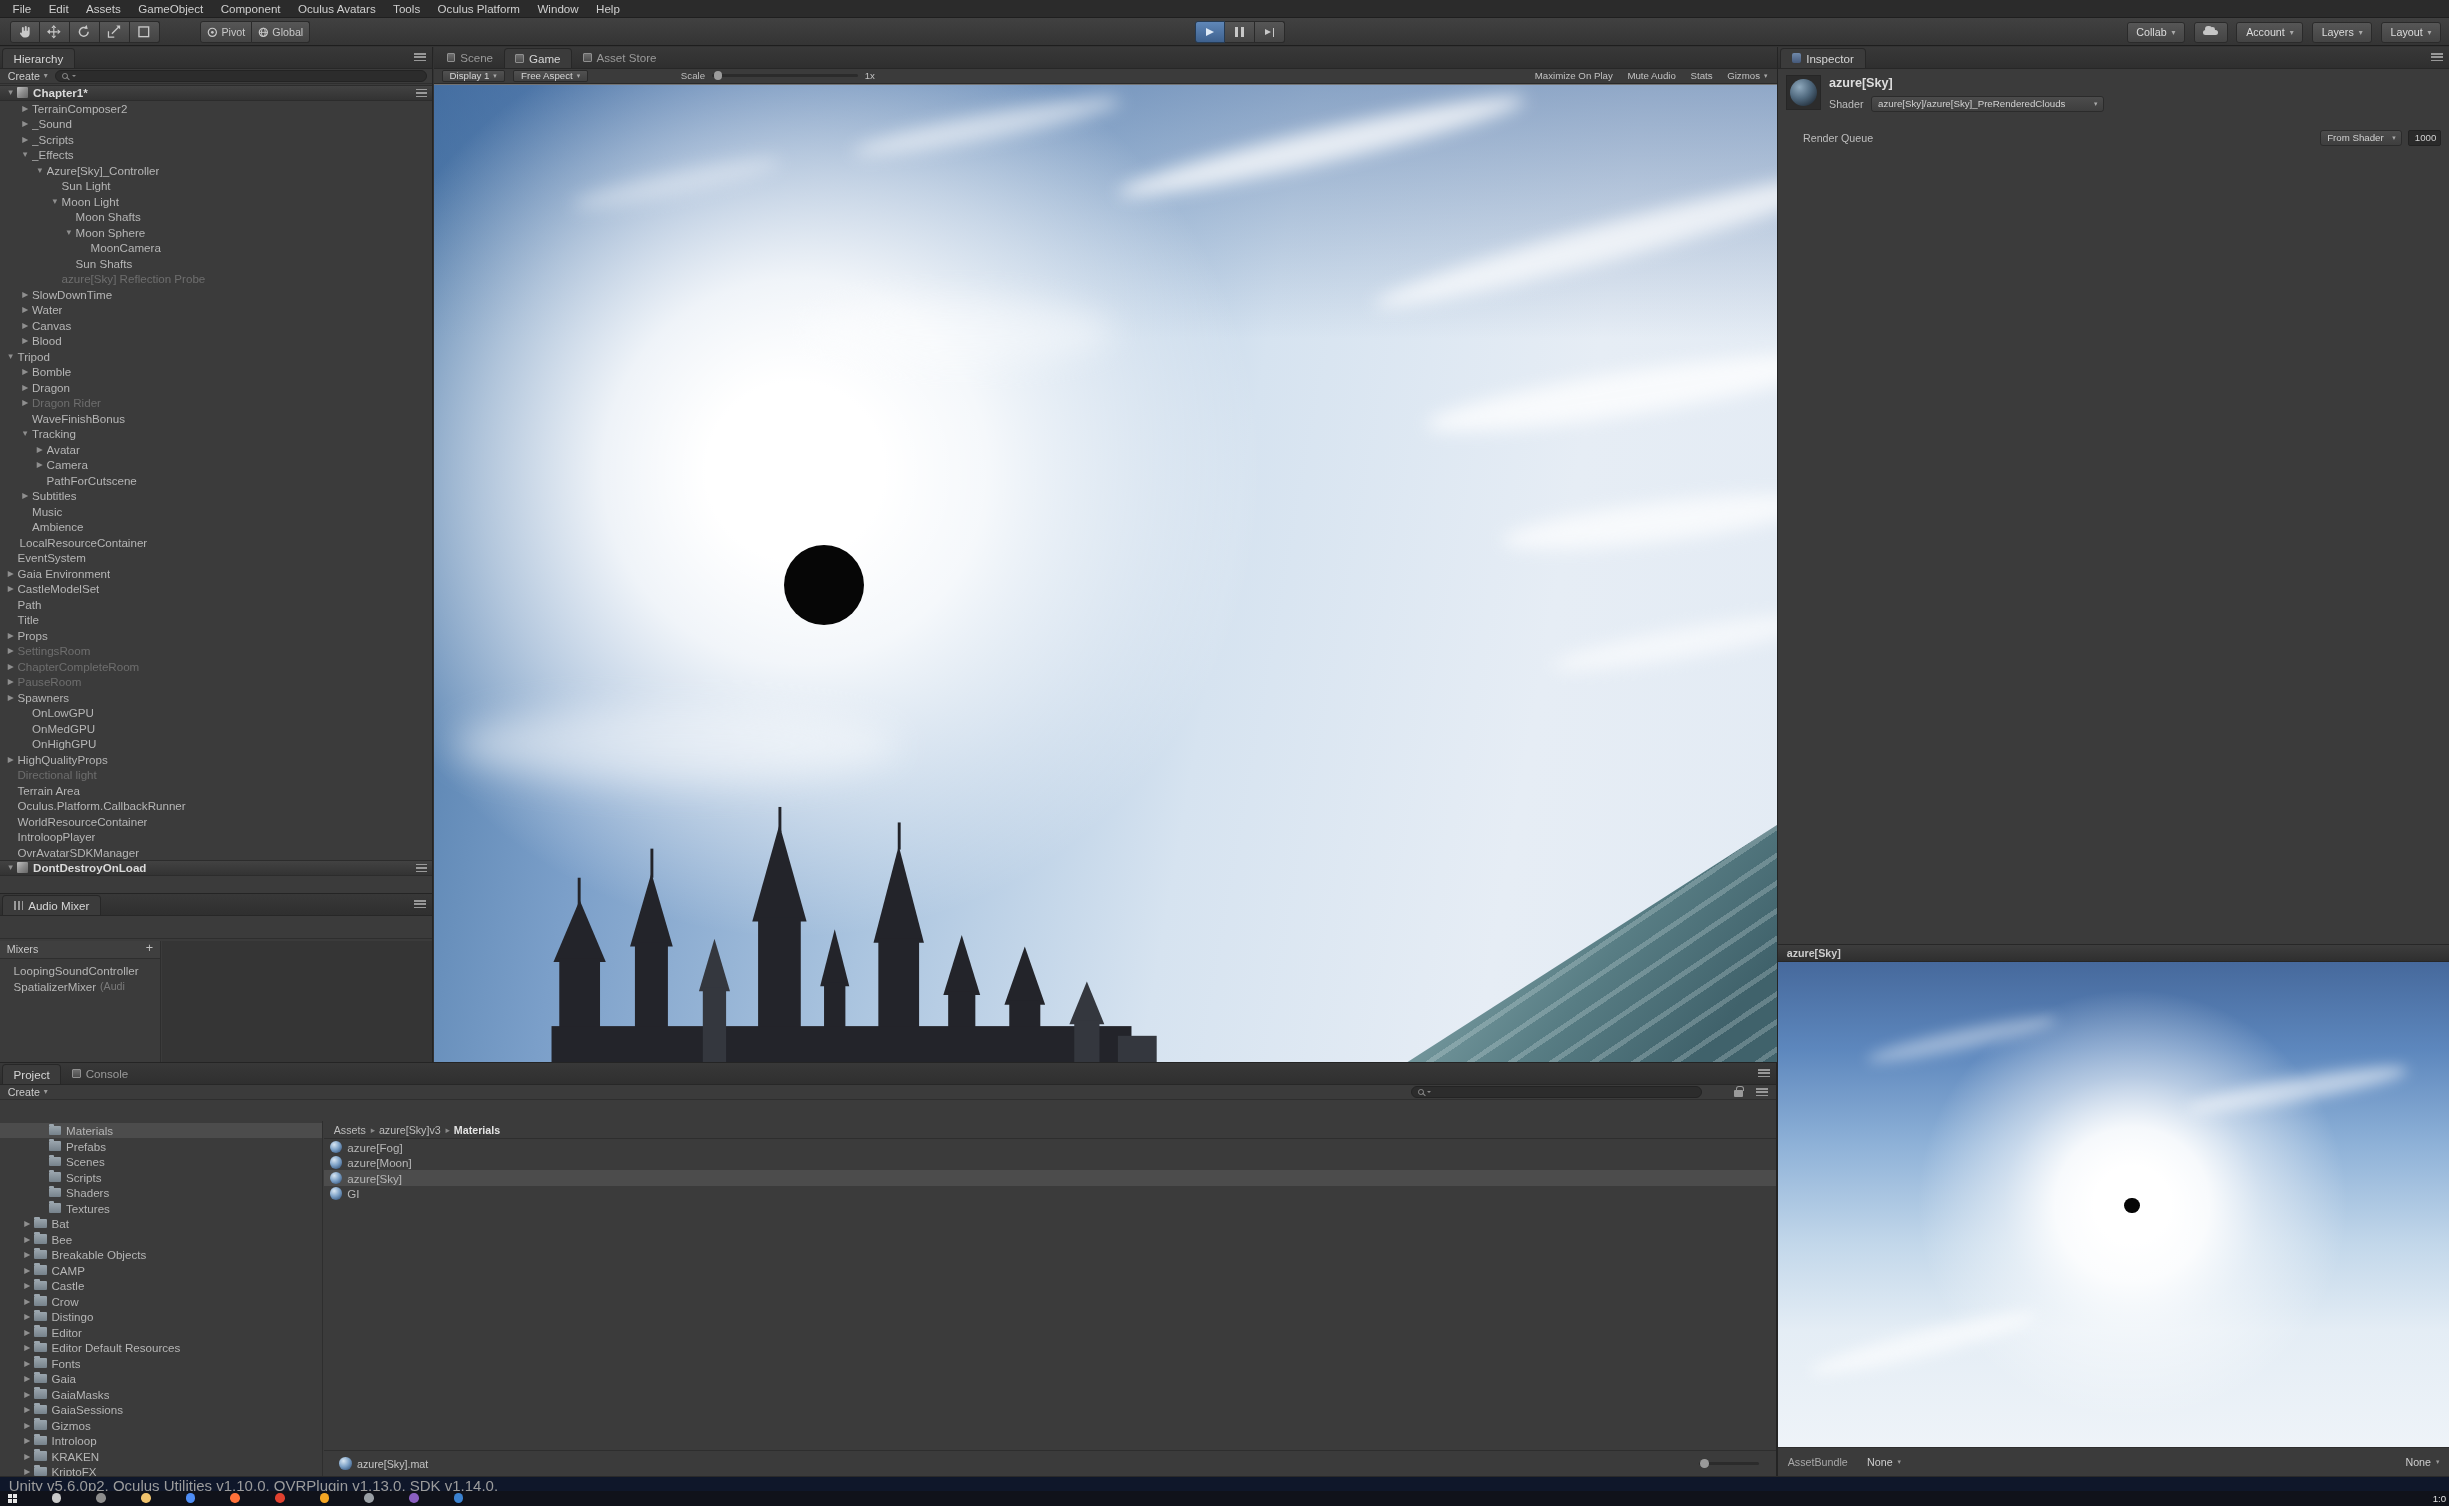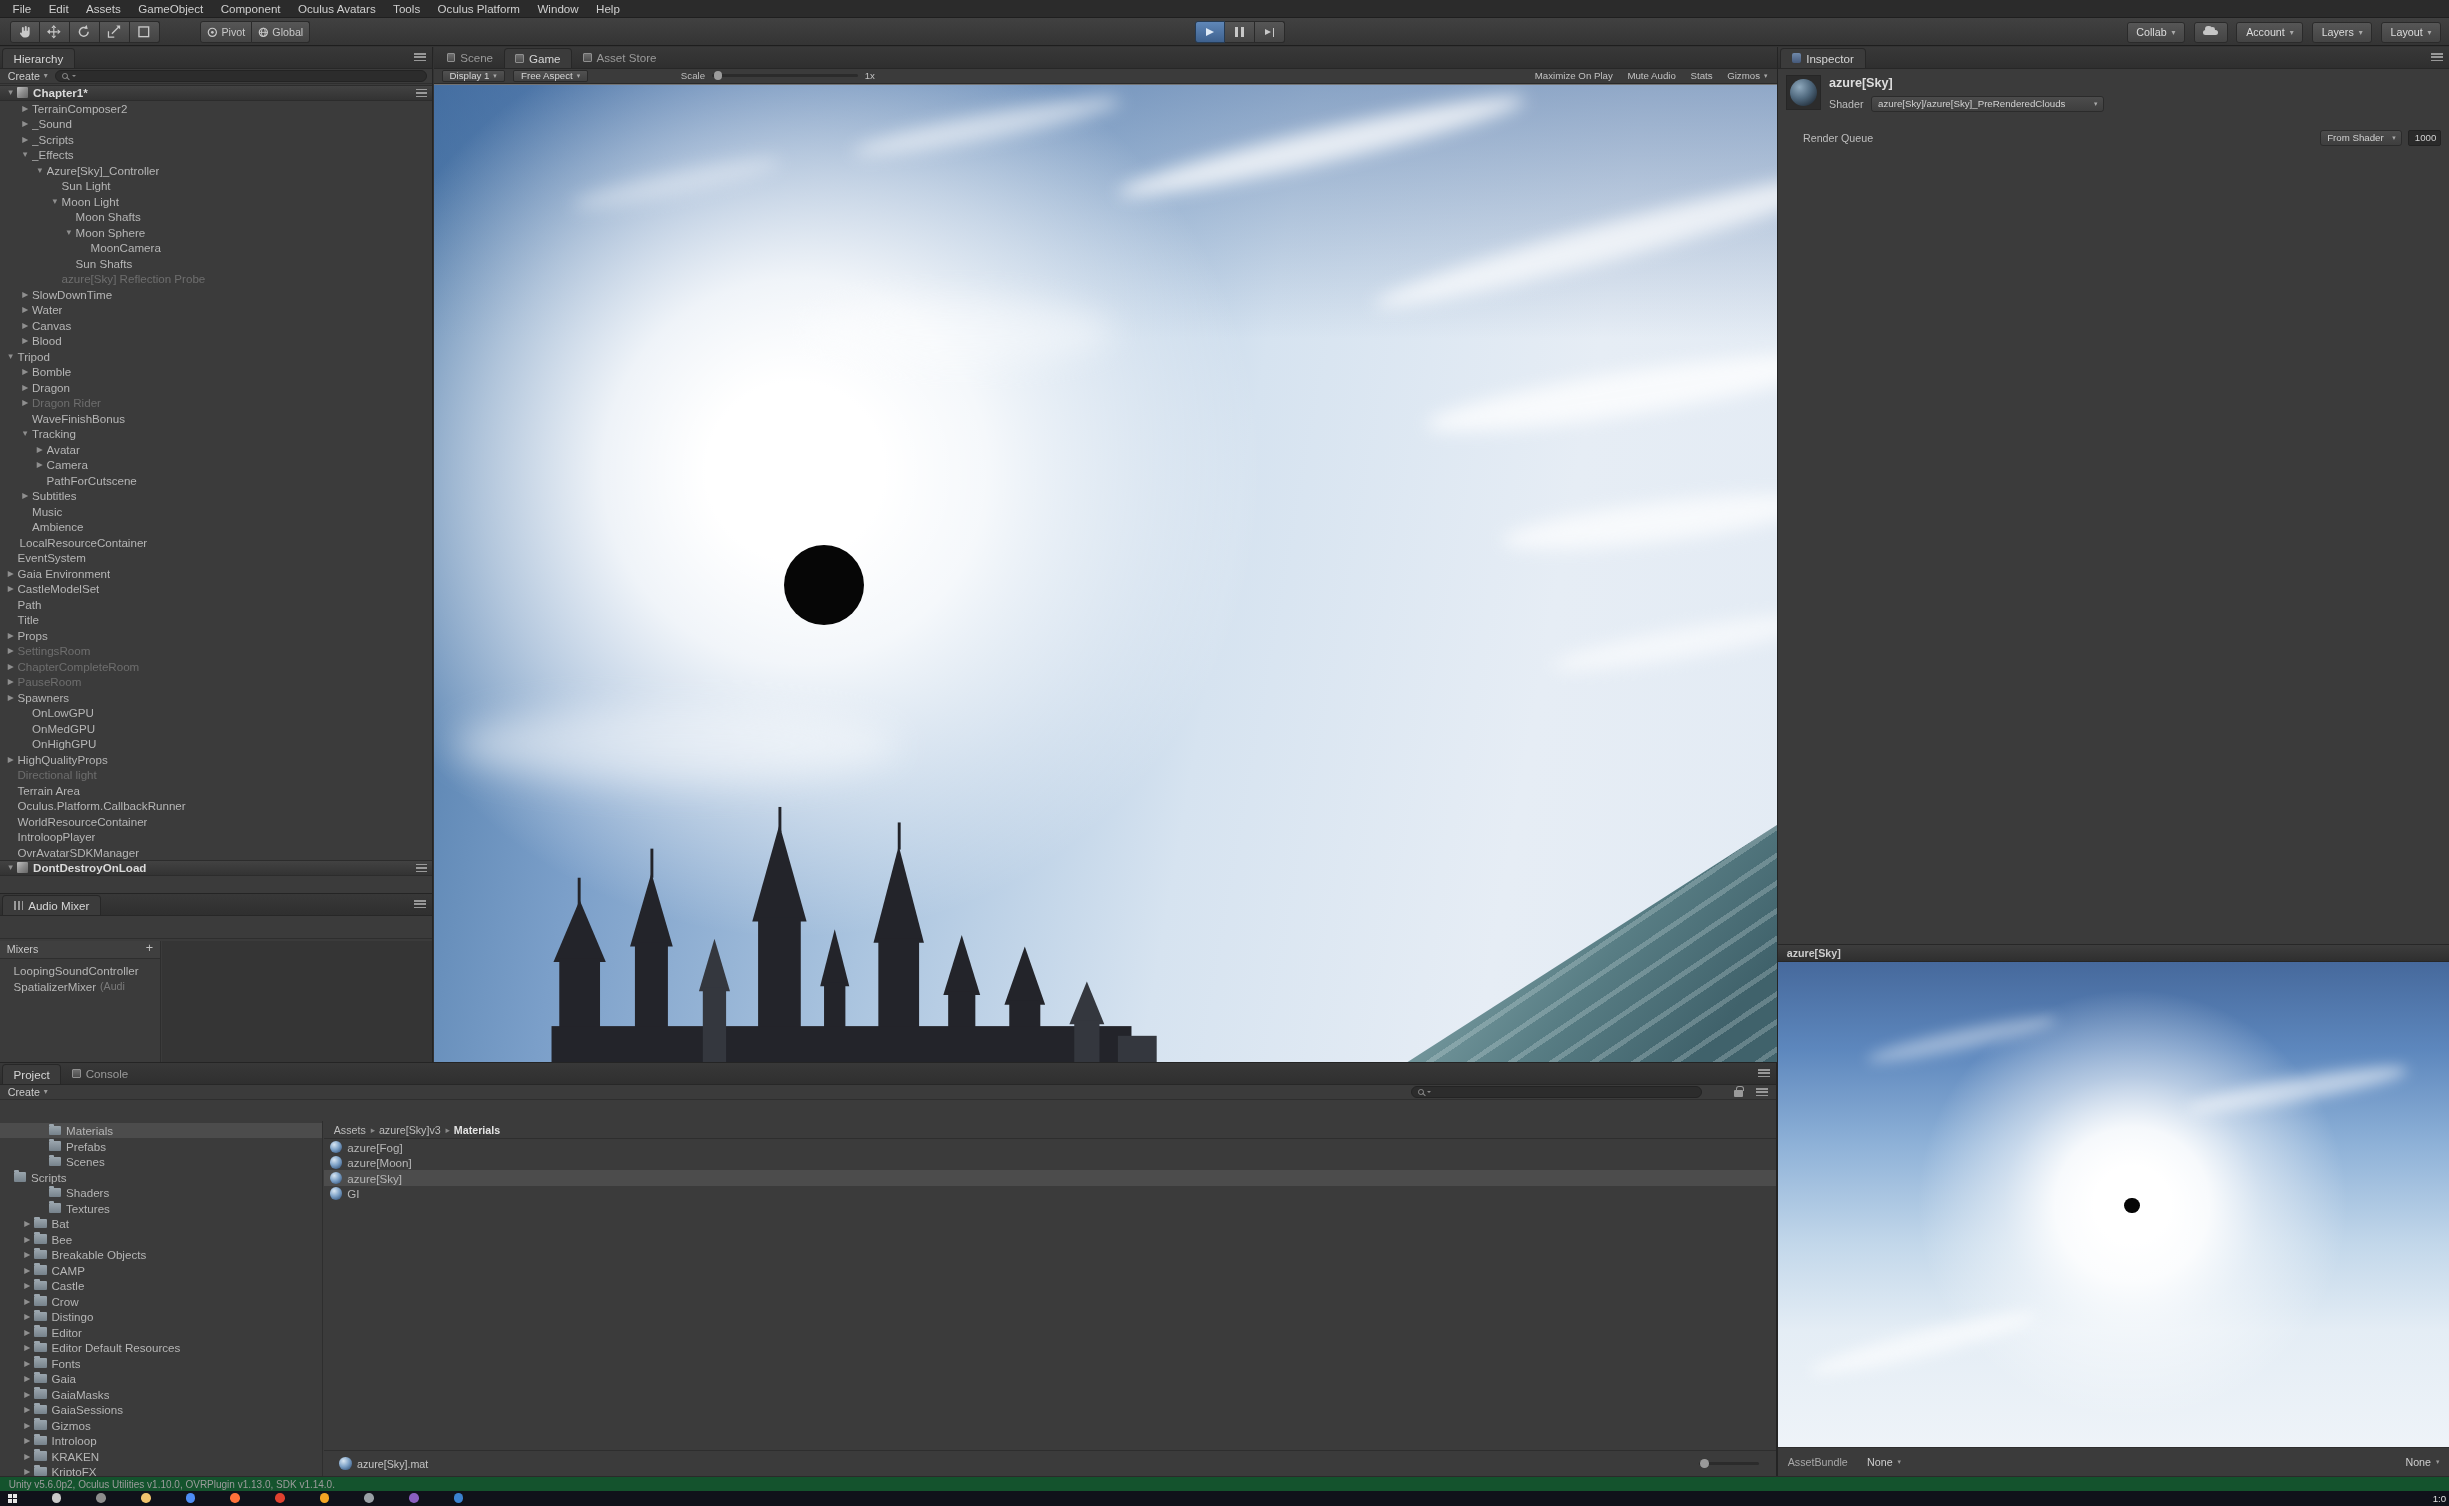--- a/index.html
+++ b/index.html
@@ -185,22 +185,22 @@
   .pc2{left:408px;top:116px;width:223px;height:23px;opacity:.55;transform:rotate(-10deg);}
   .pc3{left:87px;top:68px;width:194px;height:19.4px;opacity:.4;transform:rotate(-12deg);}
   .ab-row{position:absolute;left:0;top:1400px;right:0;height:29px;background:#3b3b3b;border-top:1px solid #2e2e2e;
           display:flex;align-items:center;padding:0 9.7px;font-size:10.7px;color:#a8a8a8;}
   .ab-pop{display:flex;align-items:center;gap:4.9px;color:#cfcfcf;font-size:10.7px;}
   .ab-pop::after{content:"▾";font-size:6.8px;color:#999;}
   .ab-first{margin-left:19.4px;}
   .ab-spacer{flex:1;}
 
   
-  #statusbar{position:absolute;left:0;top:1476px;width:100%;height:15.5px;background:#14532d;border-top:1px solid #2a2a2a;
-             display:flex;align-items:center;padding-left:8.7px;font-size:10px;color:#9c9c9c;}
+  #statusbar{position:absolute;left:0;top:1476px;width:100%;height:15.5px;background:#0f172a;border-top:1px solid #2a2a2a;
+             display:flex;padding-left:8.7px;font-size:15px;color:#9c9c9c;}
   #taskbar{position:absolute;left:0;top:1491px;width:100%;height:14.6px;background:#10121a;display:flex;
            align-items:center;padding-left:7.8px;gap:35px;}
   .win-icon{display:grid;grid-template-columns:3.9px 3.9px;grid-template-rows:3.9px 3.9px;gap:1px;flex:none;}
   .win-icon i{background:#e6e6e6;display:block;}
   .tb-dot{width:9.7px;height:9.7px;border-radius:50%;flex:none;display:block;}
   #clock{position:absolute;right:2.9px;top:1.9px;font-size:9.7px;color:#e0e0e0;}
 </style>
 </head>
 <body>
 
@@ -678,21 +678,21 @@
           <div class="row" style="padding-left: 35px;">
             <span class="arrow"></span>
             <span class="folder-icon"></span>
             <span class="lbl">Prefabs</span>
           </div>
           <div class="row" style="padding-left: 35px;">
             <span class="arrow"></span>
             <span class="folder-icon"></span>
             <span class="lbl">Scenes</span>
           </div>
-          <div class="row" style="">
+          <div class="row" style="padding-left: 35px;">
             <span class="arrow"></span>
             <span class="folder-icon"></span>
             <span class="lbl">Scripts</span>
           </div>
           <div class="row" style="padding-left: 35px;">
             <span class="arrow"></span>
             <span class="folder-icon"></span>
             <span class="lbl">Shaders</span>
           </div>
           <div class="row" style="padding-left: 35px;">

